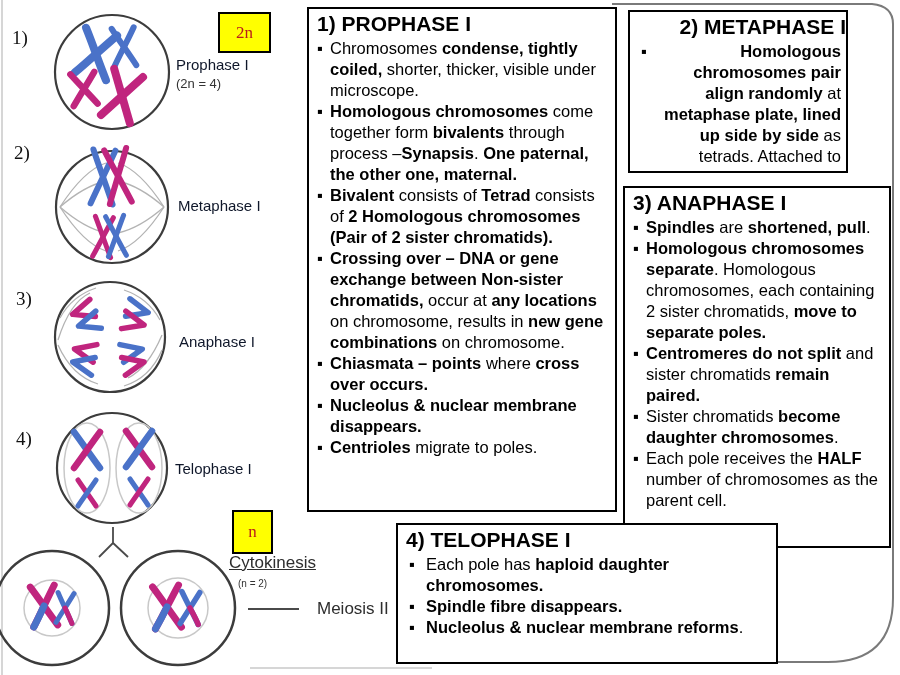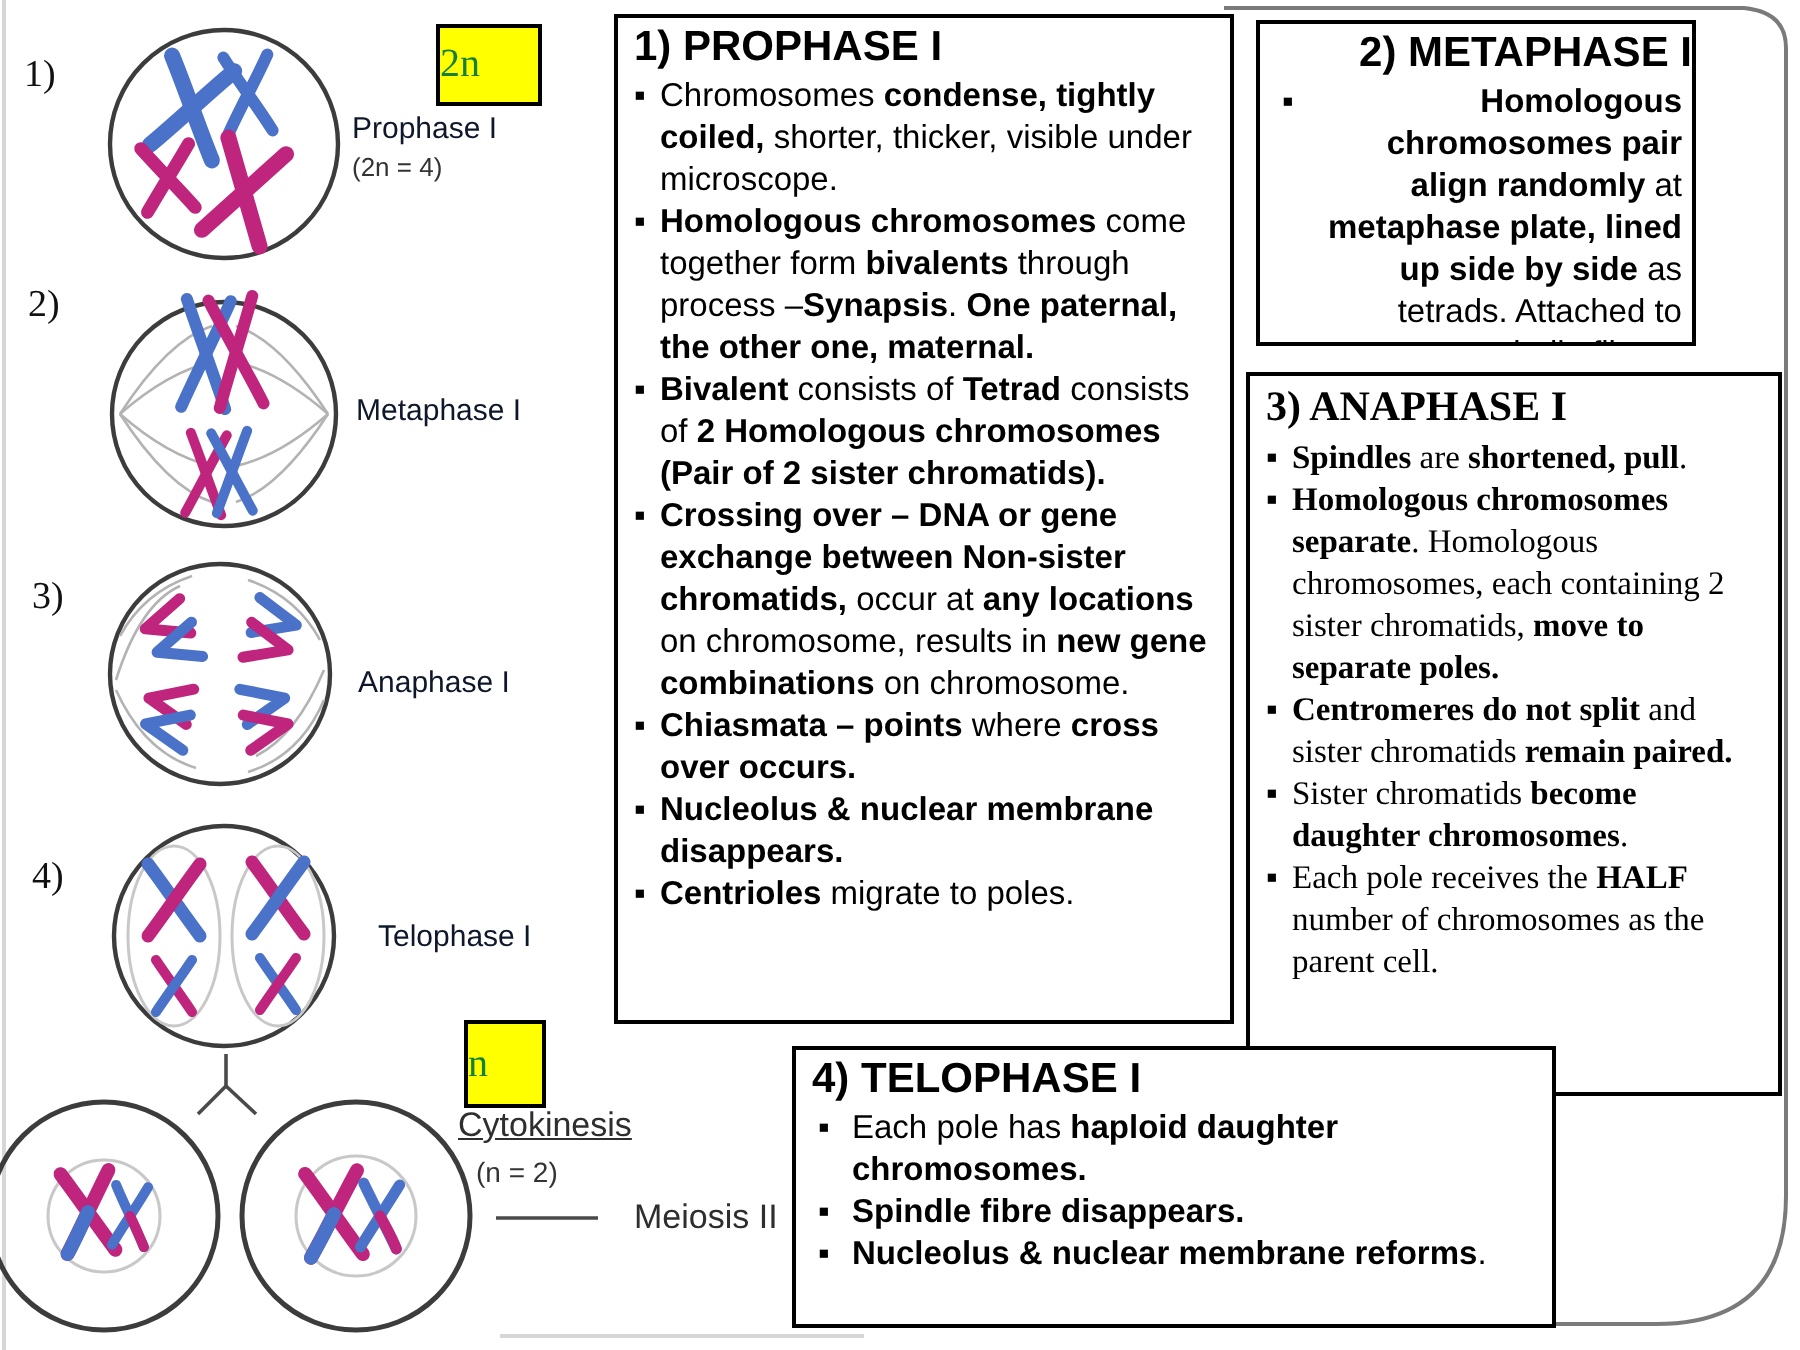--- a/index.html
+++ b/index.html
@@ -21,22 +21,22 @@
   .spindle{stroke:var(--spindle-gray);stroke-width:1.3;}
   .arrowline{stroke:#4a4a4a;stroke-width:1.8;}
   .frame{stroke:var(--frame-gray);stroke-width:2;}
   .faint{stroke:#d6d6d6;stroke-width:2;}
 
   .abs{position:absolute;}
   .stage-num{font-family:"Liberation Serif","DejaVu Serif",serif;font-size:19px;color:#111;}
   .dlabel{font-size:15px;color:#0f172a;white-space:nowrap;}
   .dsub{font-size:13px;color:#333;white-space:nowrap;}
   .dlabel-lg{font-size:17px;color:#2e2e2e;white-space:nowrap;}
-  .badge{background:var(--badge-yellow);border:2px solid #000;
-         font-family:"Liberation Serif","DejaVu Serif",serif;font-size:20px;color:#15803d;}
+  .badge{background:var(--badge-yellow);border:2px solid #000;text-align:center;
+         font-family:"Liberation Serif","DejaVu Serif",serif;font-size:17px;color:#b91c1c;}
 
   .phase-box{position:absolute;background:#fff;border:2px solid #000;overflow:hidden;box-sizing:border-box;}
   .phase-title{font-weight:bold;font-size:21px;margin:3px 0 2px 8px;white-space:nowrap;}
   ul.bullets{margin:0;padding:0 5px 0 8px;list-style:none;font-size:16.5px;line-height:21px;}
   ul.bullets li{position:relative;padding-left:13px;}
   ul.bullets li::before{content:"▪";position:absolute;left:0;top:0;}
   ul.bullets.indent-wide li{padding-left:20px;}
   ul.bullets.indent-wide li::before{left:3px;}
 </style>
 </head>
@@ -199,23 +199,23 @@
 
   <div class="abs stage-num" style="left:12px;top:27px;">1)</div>
   <div class="abs stage-num" style="left:14px;top:142px;">2)</div>
   <div class="abs stage-num" style="left:16px;top:288px;">3)</div>
   <div class="abs stage-num" style="left:16px;top:428px;">4)</div>
 
   <div class="abs dlabel" style="left:176px;top:56px;">Prophase I</div>
   <div class="abs dsub" style="left:176px;top:76px;">(2n = 4)</div>
   <div class="abs dlabel" style="left:178px;top:197px;">Metaphase I</div>
   <div class="abs dlabel" style="left:179px;top:333px;">Anaphase I</div>
-  <div class="abs dlabel" style="left:189px;top:460px;text-align:right;">Telophase I</div>
+  <div class="abs dlabel" style="left:175px;top:460px;text-align:right;">Telophase I</div>
   <div class="abs dlabel-lg" style="left:229px;top:553px;text-decoration:underline;">Cytokinesis</div>
-  <div class="abs dsub" style="left:238px;top:578px;font-size:14px;">(n = 2)</div>
+  <div class="abs dsub" style="left:238px;top:578px;font-size:10px;">(n = 2)</div>
   <div class="abs dlabel-lg" style="left:317px;top:599px;">Meiosis II</div>
 
   <div class="abs badge" style="left:218px;top:12px;width:49px;height:37px;line-height:37px;">2n</div>
   <div class="abs badge" style="left:232px;top:510px;width:37px;height:40px;line-height:40px;">n</div>
 
   <section class="phase-box" style="left:307px;top:7px;width:310px;height:505px;">
     <h2 class="phase-title">1) PROPHASE I</h2>
     <ul class="bullets">
         <li><span>Chromosomes </span><b>condense, tightly coiled,</b><span> shorter, thicker, visible under microscope.</span></li>
         <li><b>Homologous chromosomes</b><span> come together form </span><b>bivalents</b><span> through process –</span><b>Synapsis</b><span>. </span><b>One paternal, the other one, maternal.</b></li>
@@ -228,21 +228,21 @@
   </section>
 
   <section class="phase-box" style="left:628px;top:10px;width:220px;height:163px;text-align:right;">
     <h2 class="phase-title">2) METAPHASE I</h2>
     <ul class="bullets indent-wide">
         <li><b>Homologous chromosomes pair align randomly</b><span> at </span><b>metaphase plate, lined up side by side</b><span> as tetrads. Attached to spindle fibres.</span></li>
         <li><b>Cytokinesis do not divide</b><span>.</span></li>
       </ul>
   </section>
 
-  <section class="phase-box" style="left:623px;top:186px;width:268px;height:362px;font-family:Liberation Serif, serif;">
+  <section class="phase-box" style="left:623px;top:186px;width:268px;height:362px;">
     <h2 class="phase-title">3) ANAPHASE I</h2>
     <ul class="bullets">
         <li><b>Spindles</b><span> are </span><b>shortened, pull</b><span>.</span></li>
         <li><b>Homologous chromosomes separate</b><span>. Homologous chromosomes, each containing 2 sister chromatids, </span><b>move to separate poles.</b></li>
         <li><b>Centromeres do not split</b><span> and sister chromatids </span><b>remain paired.</b></li>
         <li><span>Sister chromatids </span><b>become daughter chromosomes</b><span>.</span></li>
         <li><span>Each pole receives the </span><b>HALF</b><span> number of chromosomes as the parent cell.</span></li>
       </ul>
   </section>
 

